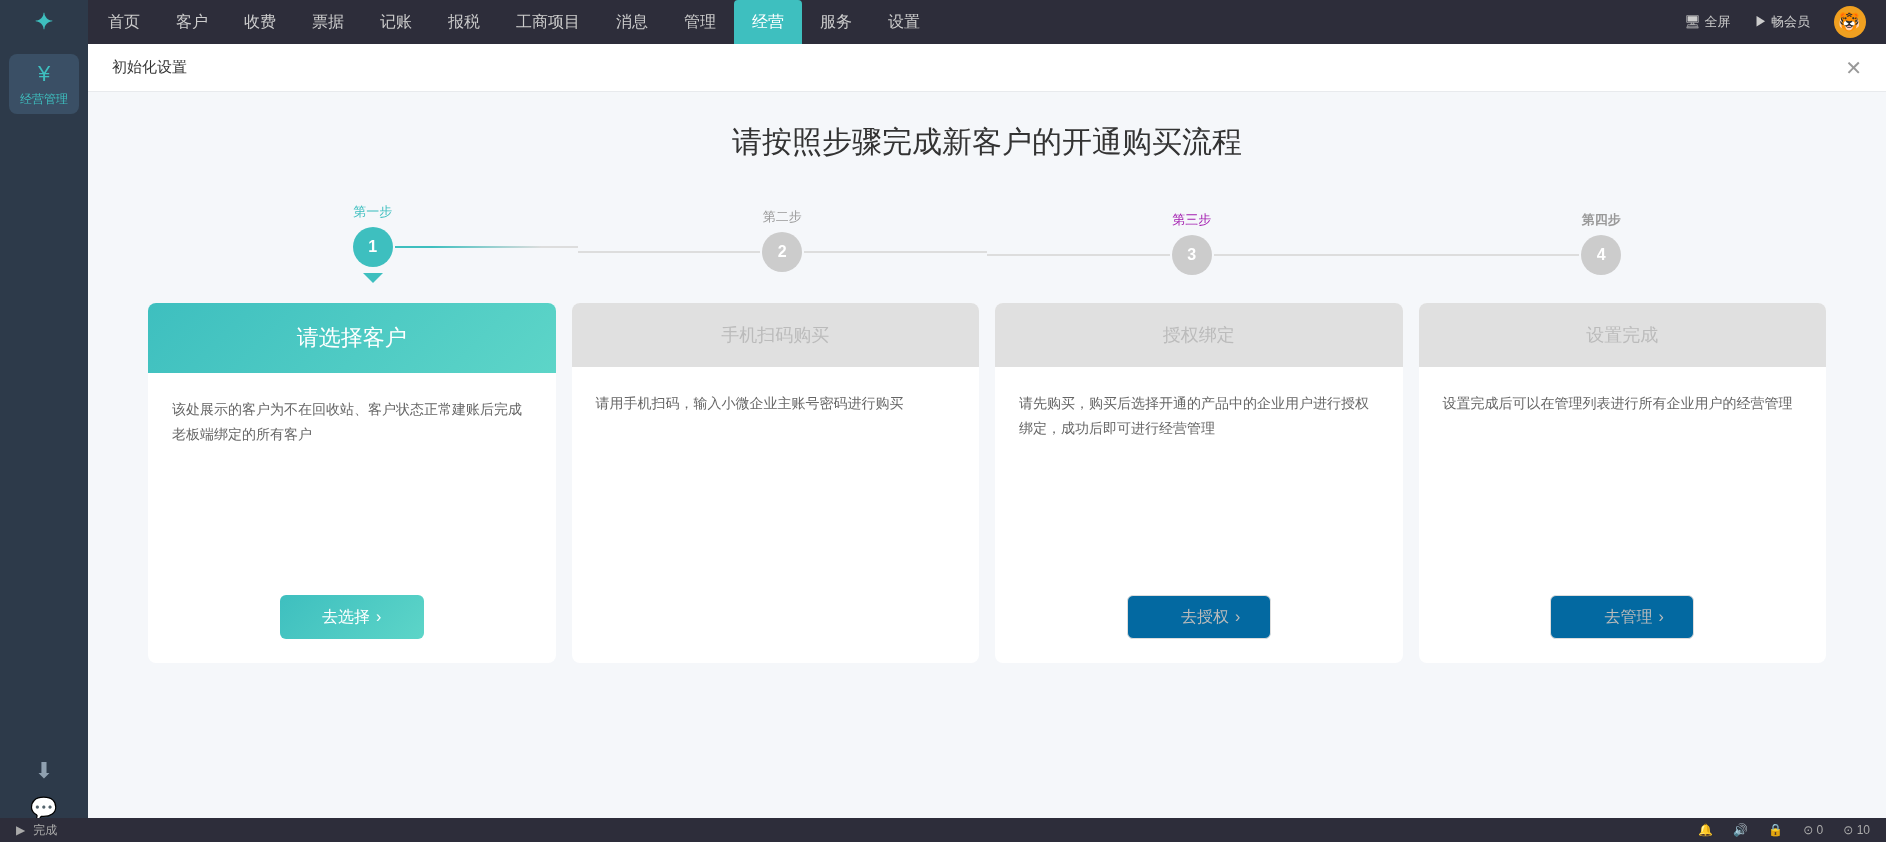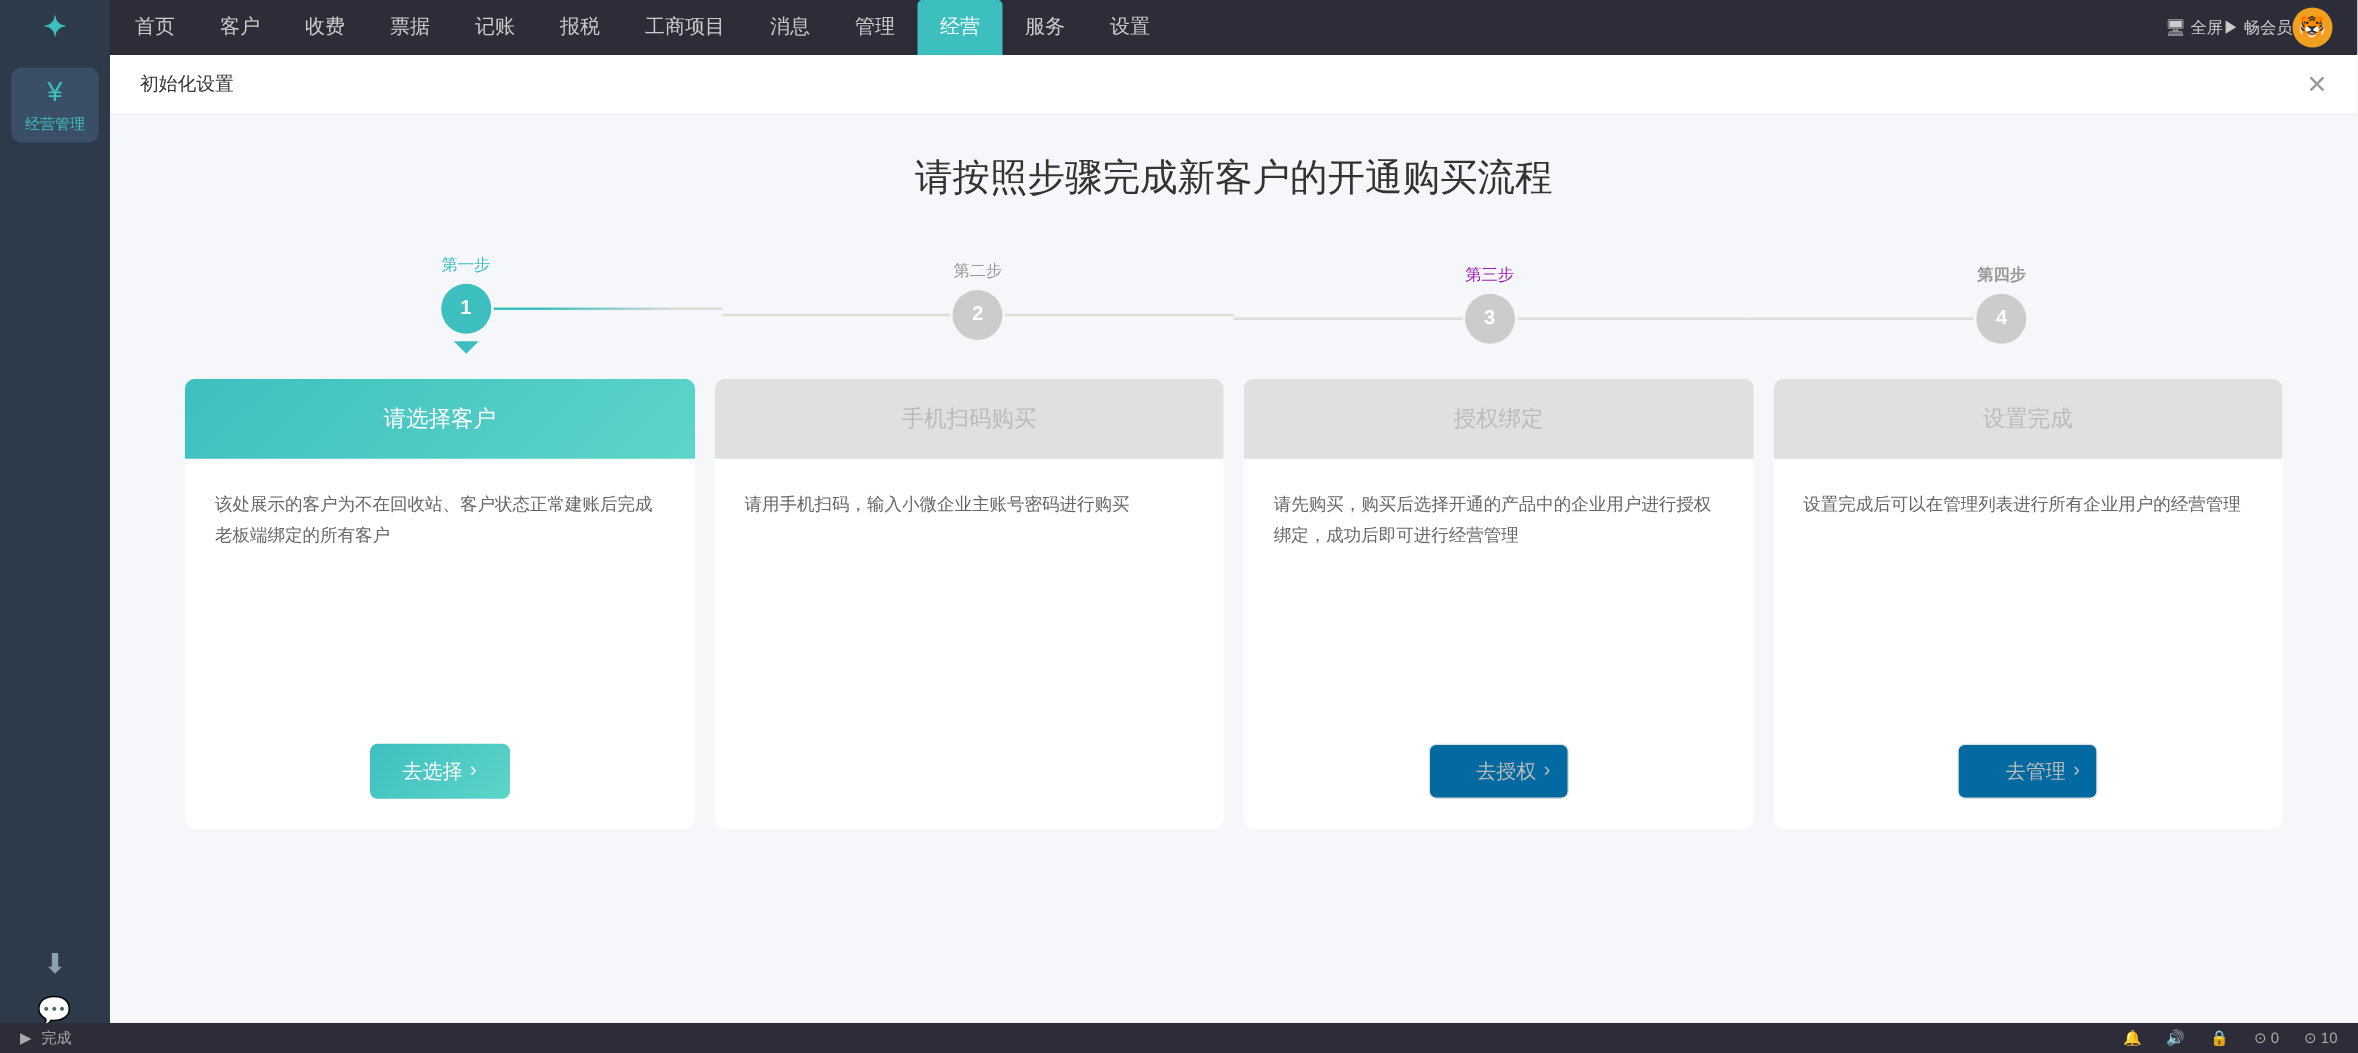--- a/index.html
+++ b/index.html
@@ -24,21 +24,21 @@
     .top-nav-item.active {
       background: #3ebfbf;
       color: #fff;
       border-radius: 4px 4px 0 0;
     }
     .top-nav-right {
       margin-left: auto;
       display: flex;
       align-items: center;
       padding-right: 20px;
-      gap: 0;
+      gap: 24px;
     }
     .top-nav-right span {
       color: #ccc;
       font-size: 13px;
       cursor: pointer;
     }
     .avatar {
       width: 32px;
       height: 32px;
       border-radius: 50%;
@@ -164,41 +164,41 @@
     .card.active .card-header {
       background: linear-gradient(135deg, #3ebfbf, #5dd5c8);
     }
 
     .card-header {
       padding: 20px 24px;
       background: #e8e8e8;
       text-align: center;
     }
     .card-header-title {
-      font-size: 18px;
+      font-size: 22px;
       color: #fff;
       font-weight: 500;
     }
 
     .card-body {
       padding: 24px;
       flex: 1;
       font-size: 14px;
       color: #666;
       line-height: 1.8;
     }
 
     .card-footer {
       padding: 16px 24px 24px;
       display: flex;
       justify-content: center;
     }
 
     .card-btn {
-      width: 112px;
+      width: 144px;
       height: 44px;
       border-radius: 6px;
       border: none;
       cursor: pointer;
       font-size: 16px;
       display: flex;
       align-items: center;
       justify-content: center;
       gap: 6px;
     }

